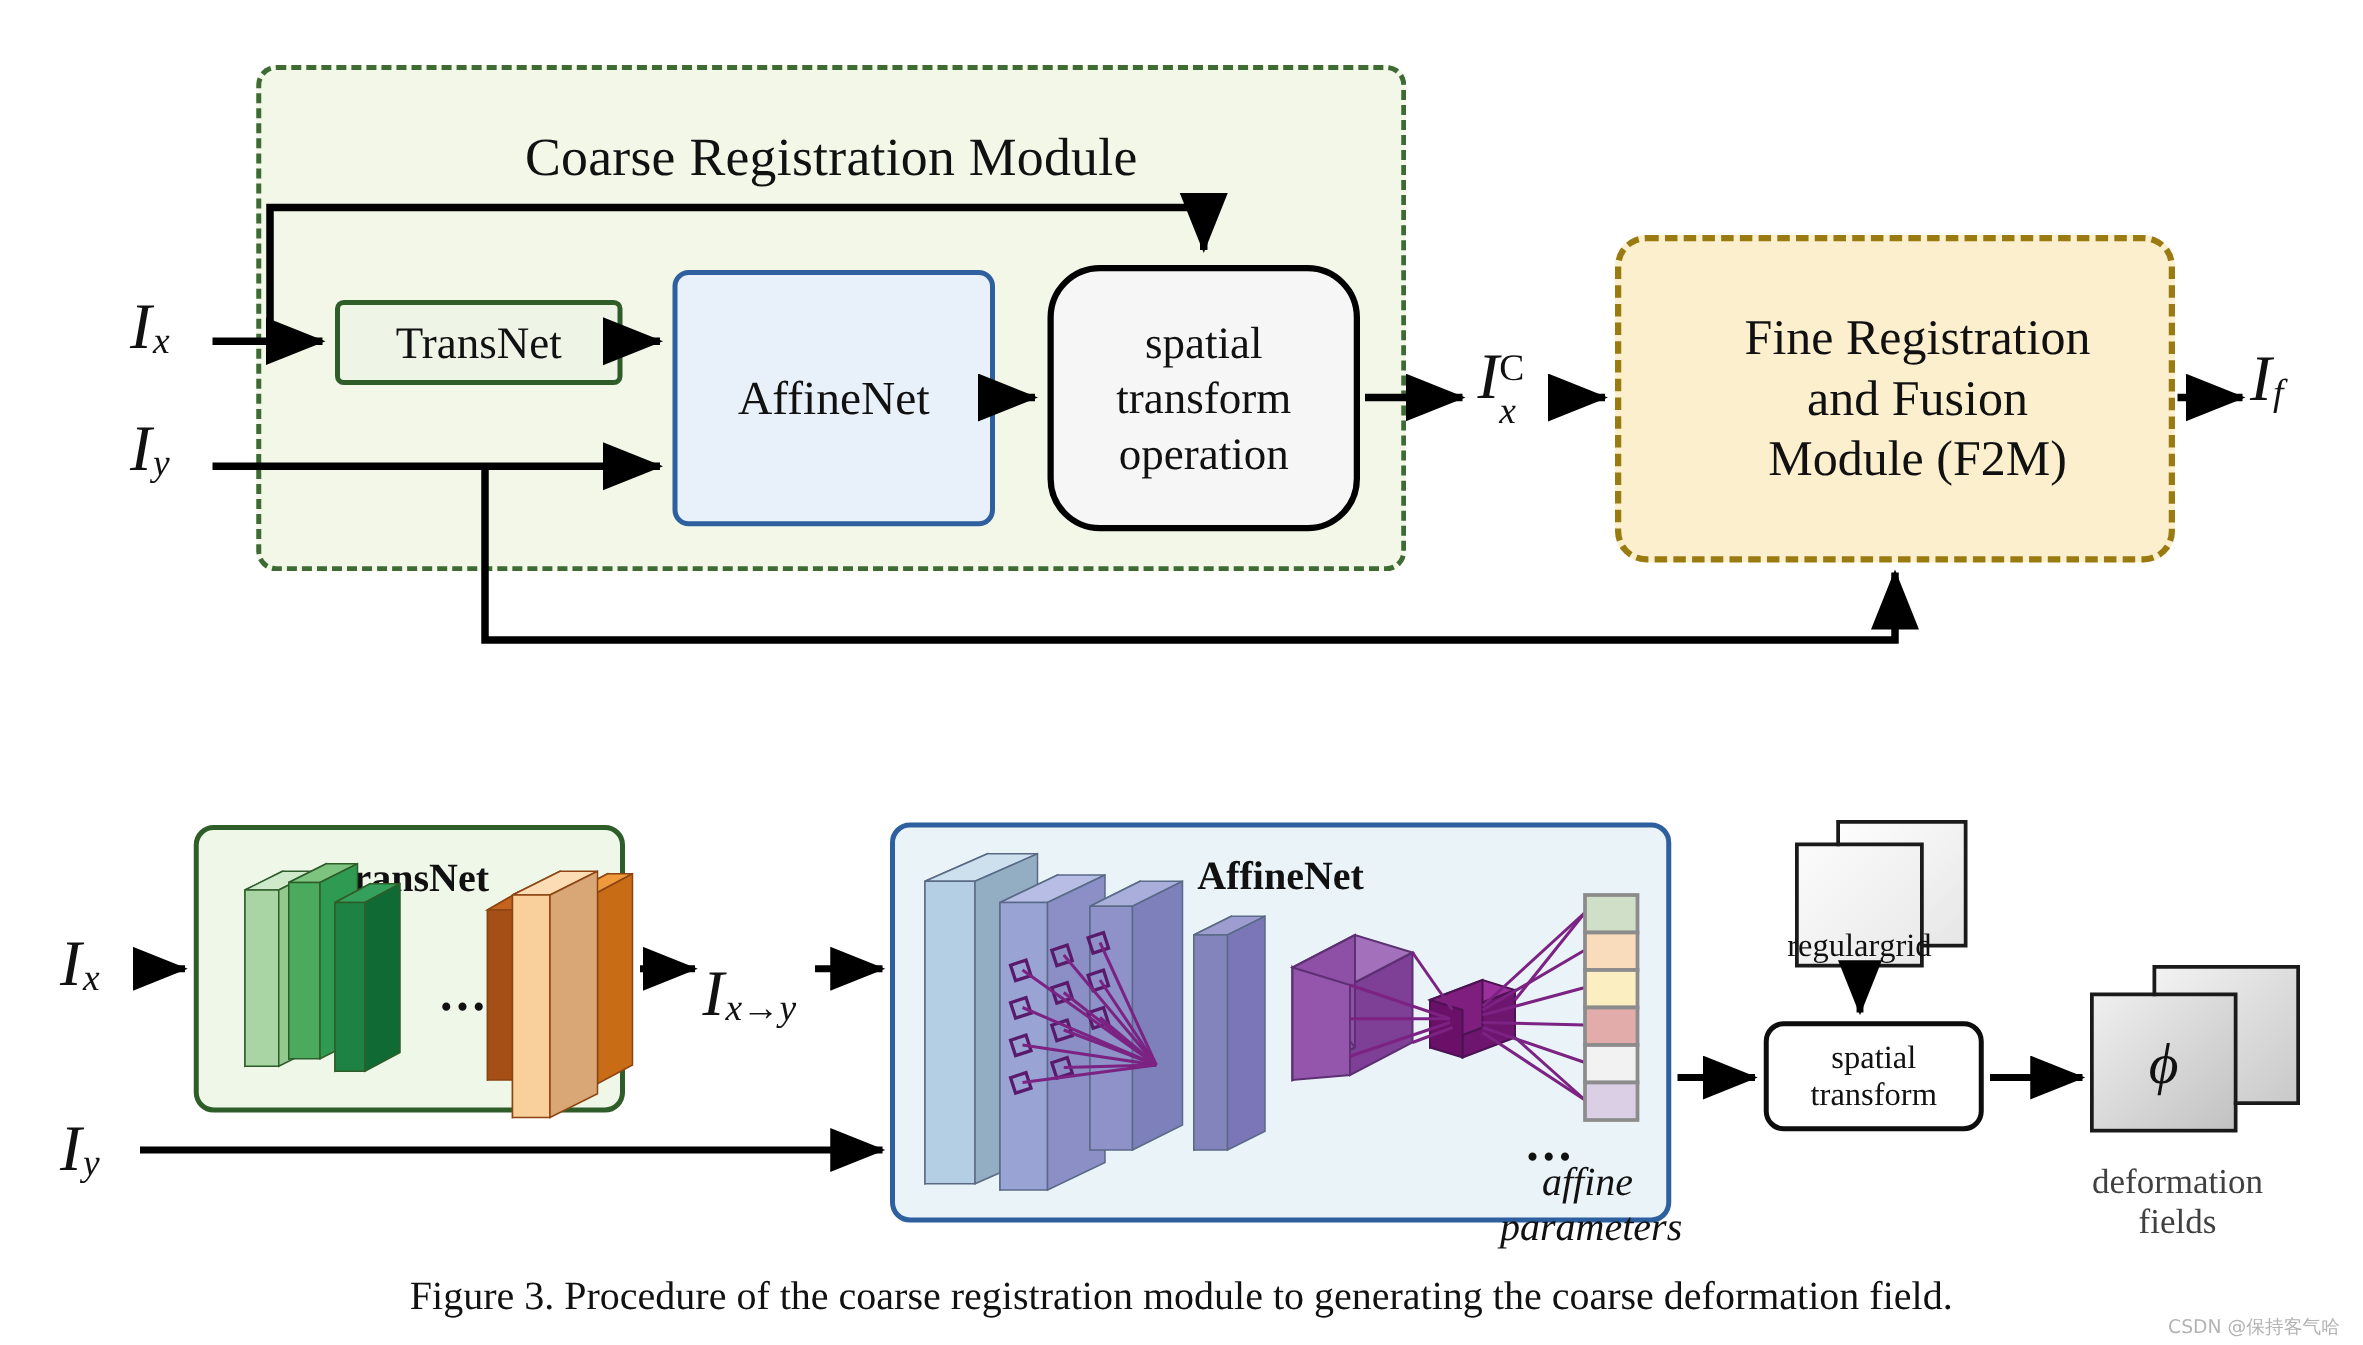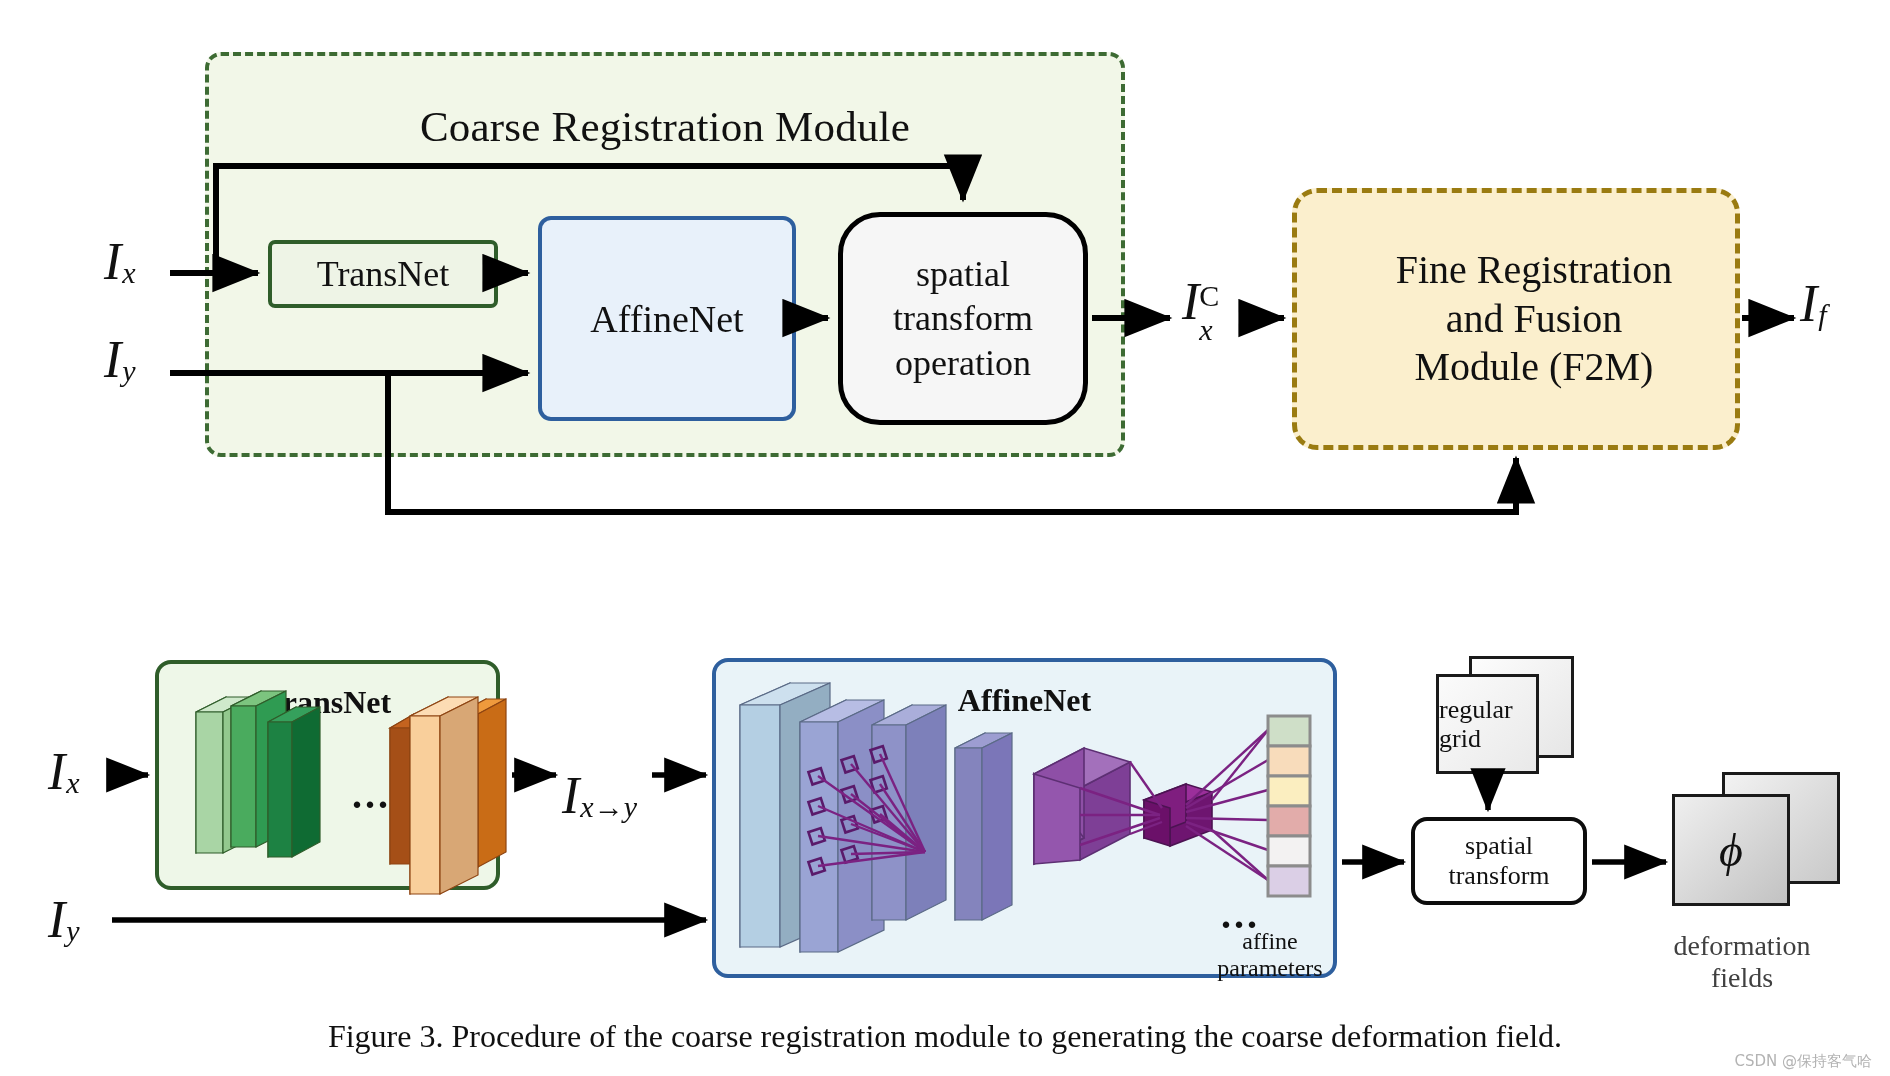--- a/index.html
+++ b/index.html
@@ -185,25 +185,26 @@
     position: absolute;
     font-size: 40px;
     font-weight: bold;
     letter-spacing: 3px;
     color: #111;
     line-height: 0.6;
   }
 
   .affine-caption {
     position: absolute;
-    font-size: 24px;
+    font-size: 32px;
     line-height: 1.12;
     color: #111;
     text-align: center;
     white-space: nowrap;
+    font-style: italic;
   }
 
   .regular-grid-stack {
     position: absolute;
     left: 1436px;
     top: 656px;
     width: 140px;
     height: 118px;
   }
   .card {
@@ -211,22 +212,22 @@
     border: 3px solid #1a1a1a;
     box-sizing: border-box;
   }
   .card-back {
     left: 33px; top: 0; width: 105px; height: 102px;
     background: linear-gradient(135deg,#fdfdfd 0%, #e6e6e6 100%);
   }
   .card-front {
     left: 0; top: 18px; width: 103px; height: 100px;
     background: linear-gradient(135deg,#fbfbfb 0%, #e9e9e9 100%);
-    display: flex; flex-direction: column;
-    align-items: flex-start; justify-content: center;
+    display: flex; 
+    align-items: flex-end; justify-content: center;
     font-size: 26px; line-height: 1.12; color: #111;
     text-align: center;
   }
 
   .spatial-small {
     position: absolute;
     left: 1411px;
     top: 817px;
     width: 176px;
     height: 88px;

